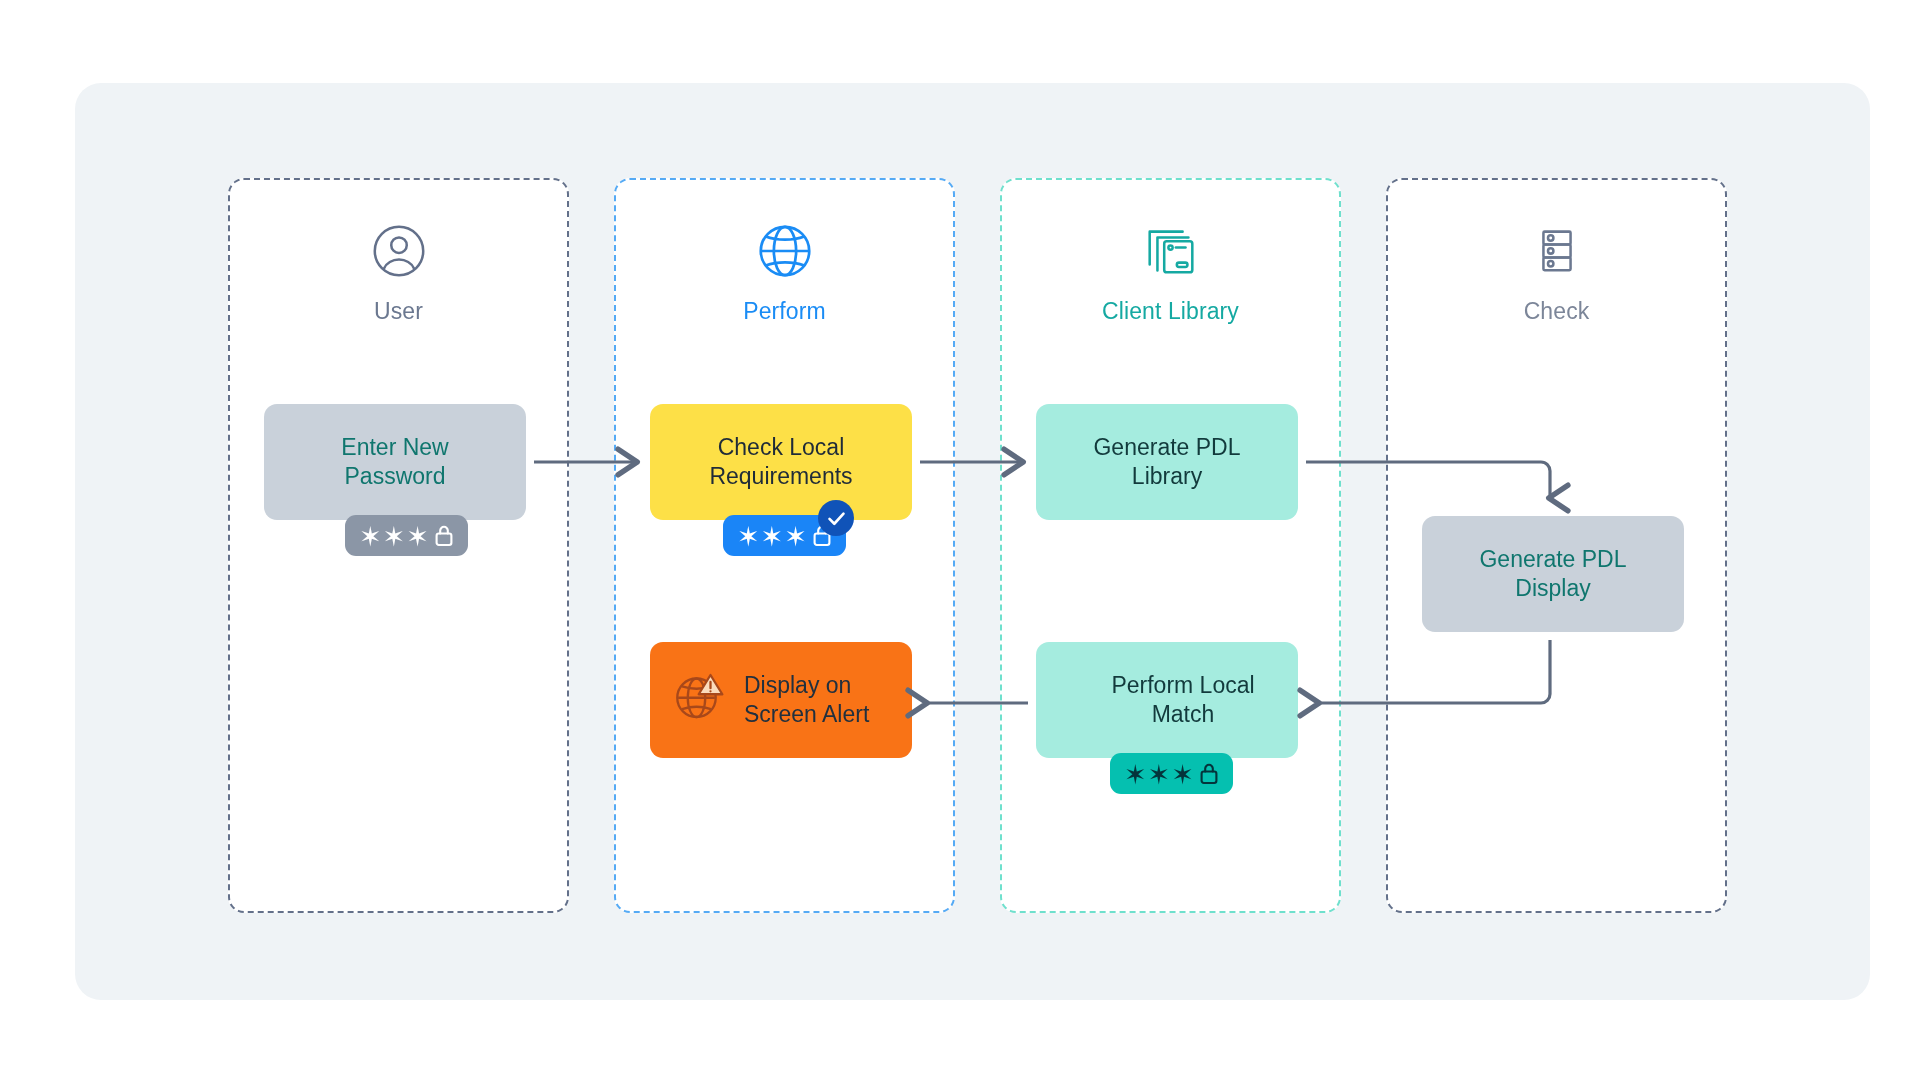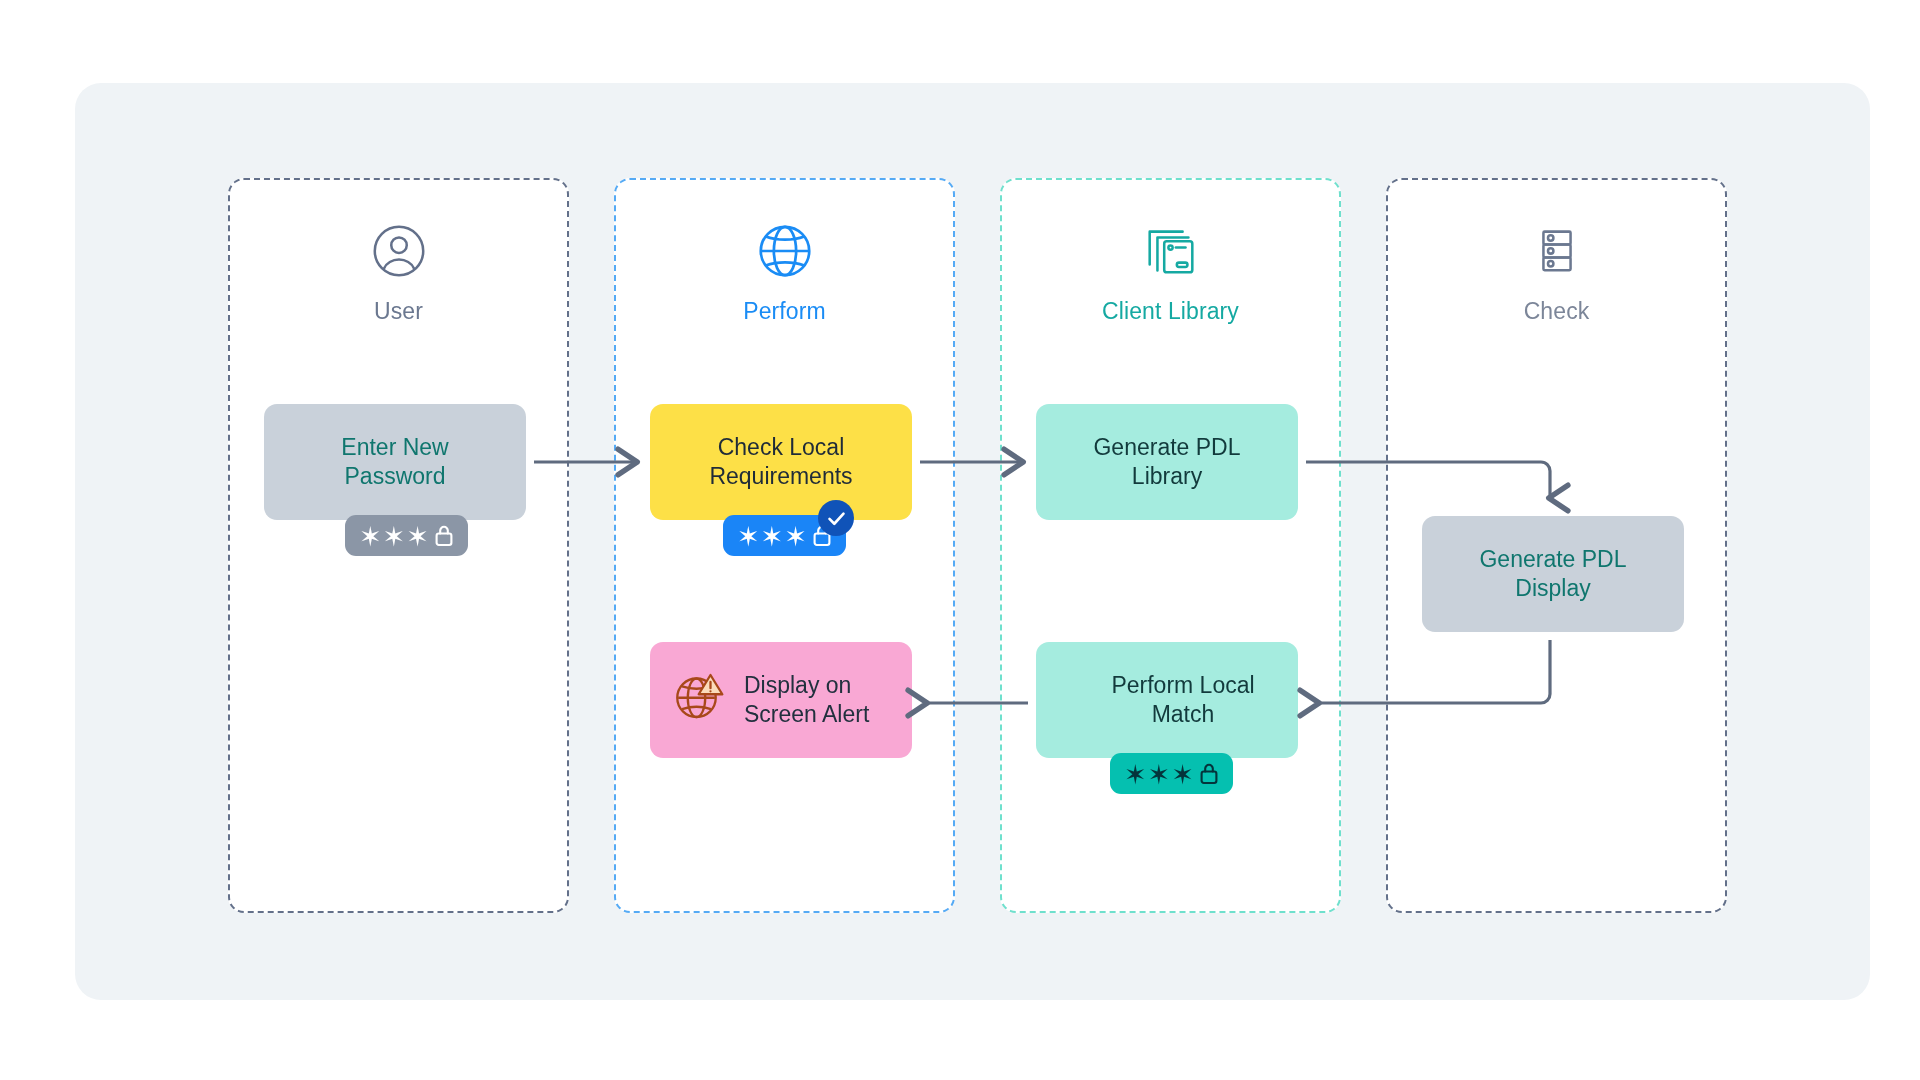--- a/index.html
+++ b/index.html
@@ -76,21 +76,21 @@
     justify-content: center;
     text-align: center;
     font-size: 23px;
     line-height: 1.28;
     font-weight: 400;
     padding: 0 16px;
   }
   .node-gray  { background: #c9d1da; color: #0f766e; }
   .node-blue  { background: #fde047; color: #1f2b38; }
   .node-mint  { background: #a5ecdf; color: #123a3c; }
-  .node-peach { background: #f9a8d4; color: #22303e; }
+  .node-peach { background: #f97316; color: #22303e; }
 
   
   #n-enter    { left: 264px;  top: 404px; width: 262px; height: 116px; }
   #n-check    { left: 650px;  top: 404px; width: 262px; height: 116px; }
   #n-genreq   { left: 1036px; top: 404px; width: 262px; height: 116px; }
   #n-genresp  { left: 1422px; top: 516px; width: 262px; height: 116px; }
   #n-display  { left: 650px;  top: 642px; width: 262px; height: 116px;
                 justify-content: flex-start; padding-left: 22px; gap: 16px; }
   #n-match    { left: 1036px; top: 642px; width: 262px; height: 116px; padding-left: 48px; }
 

